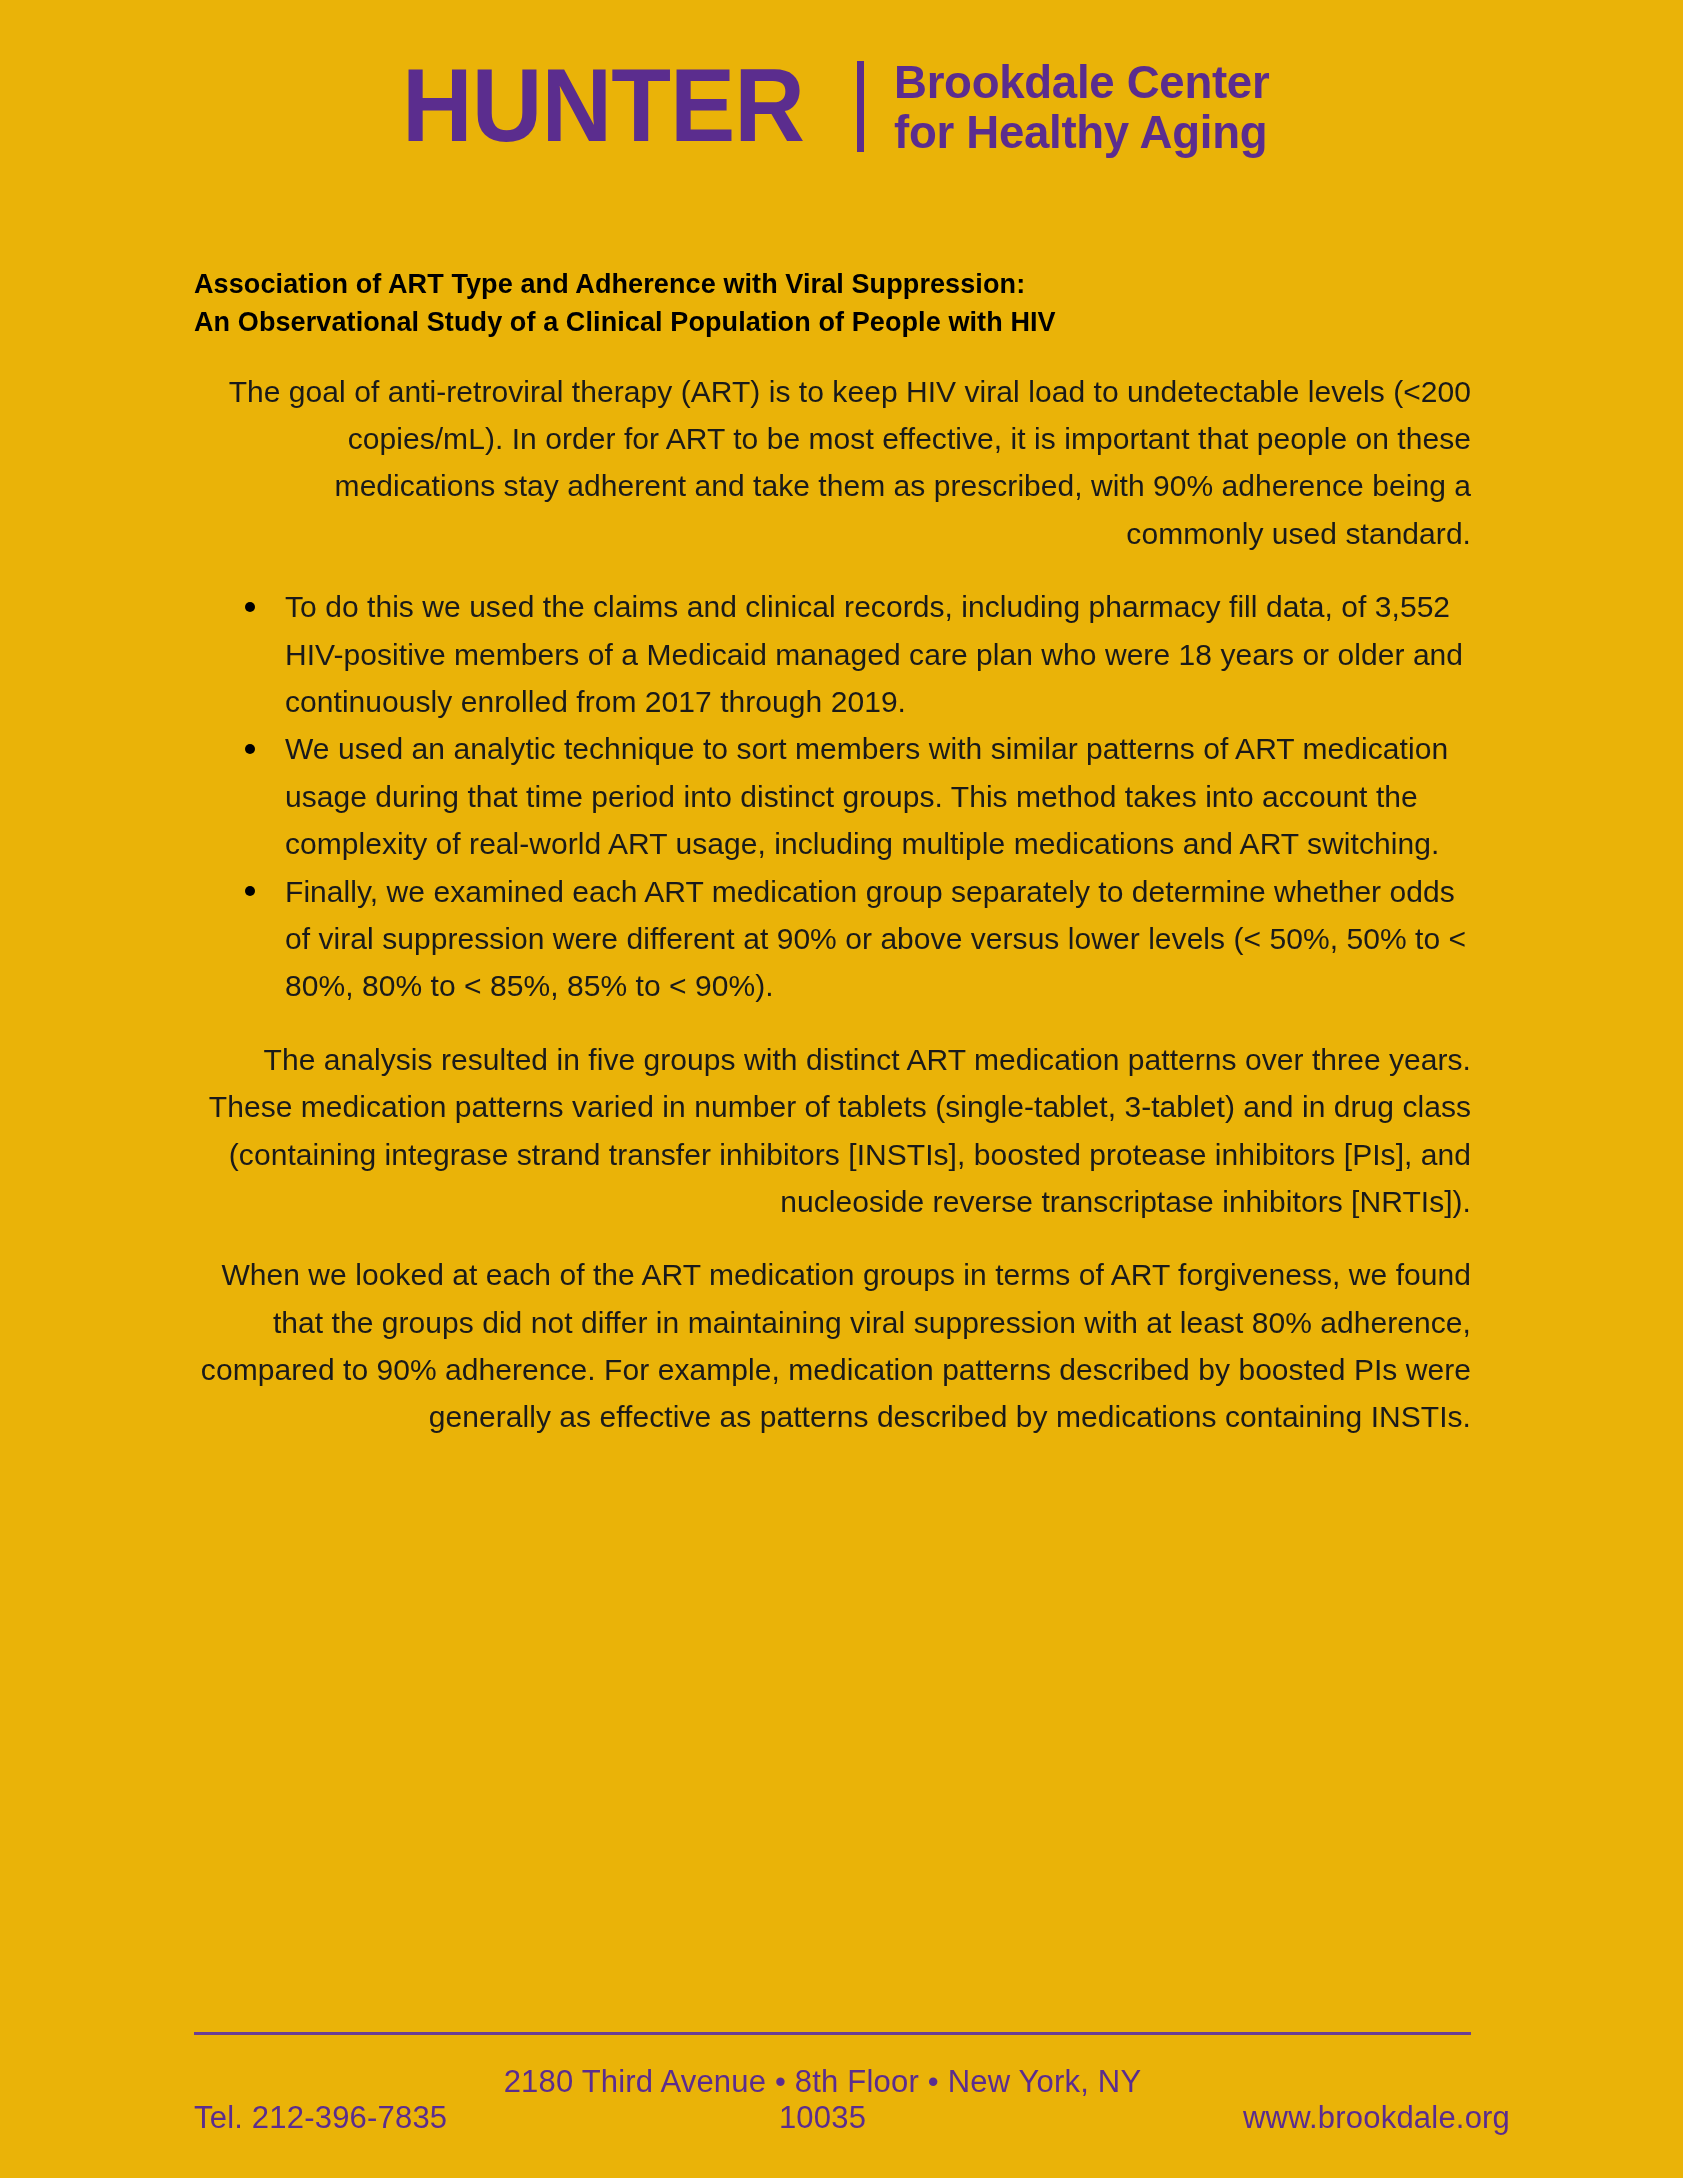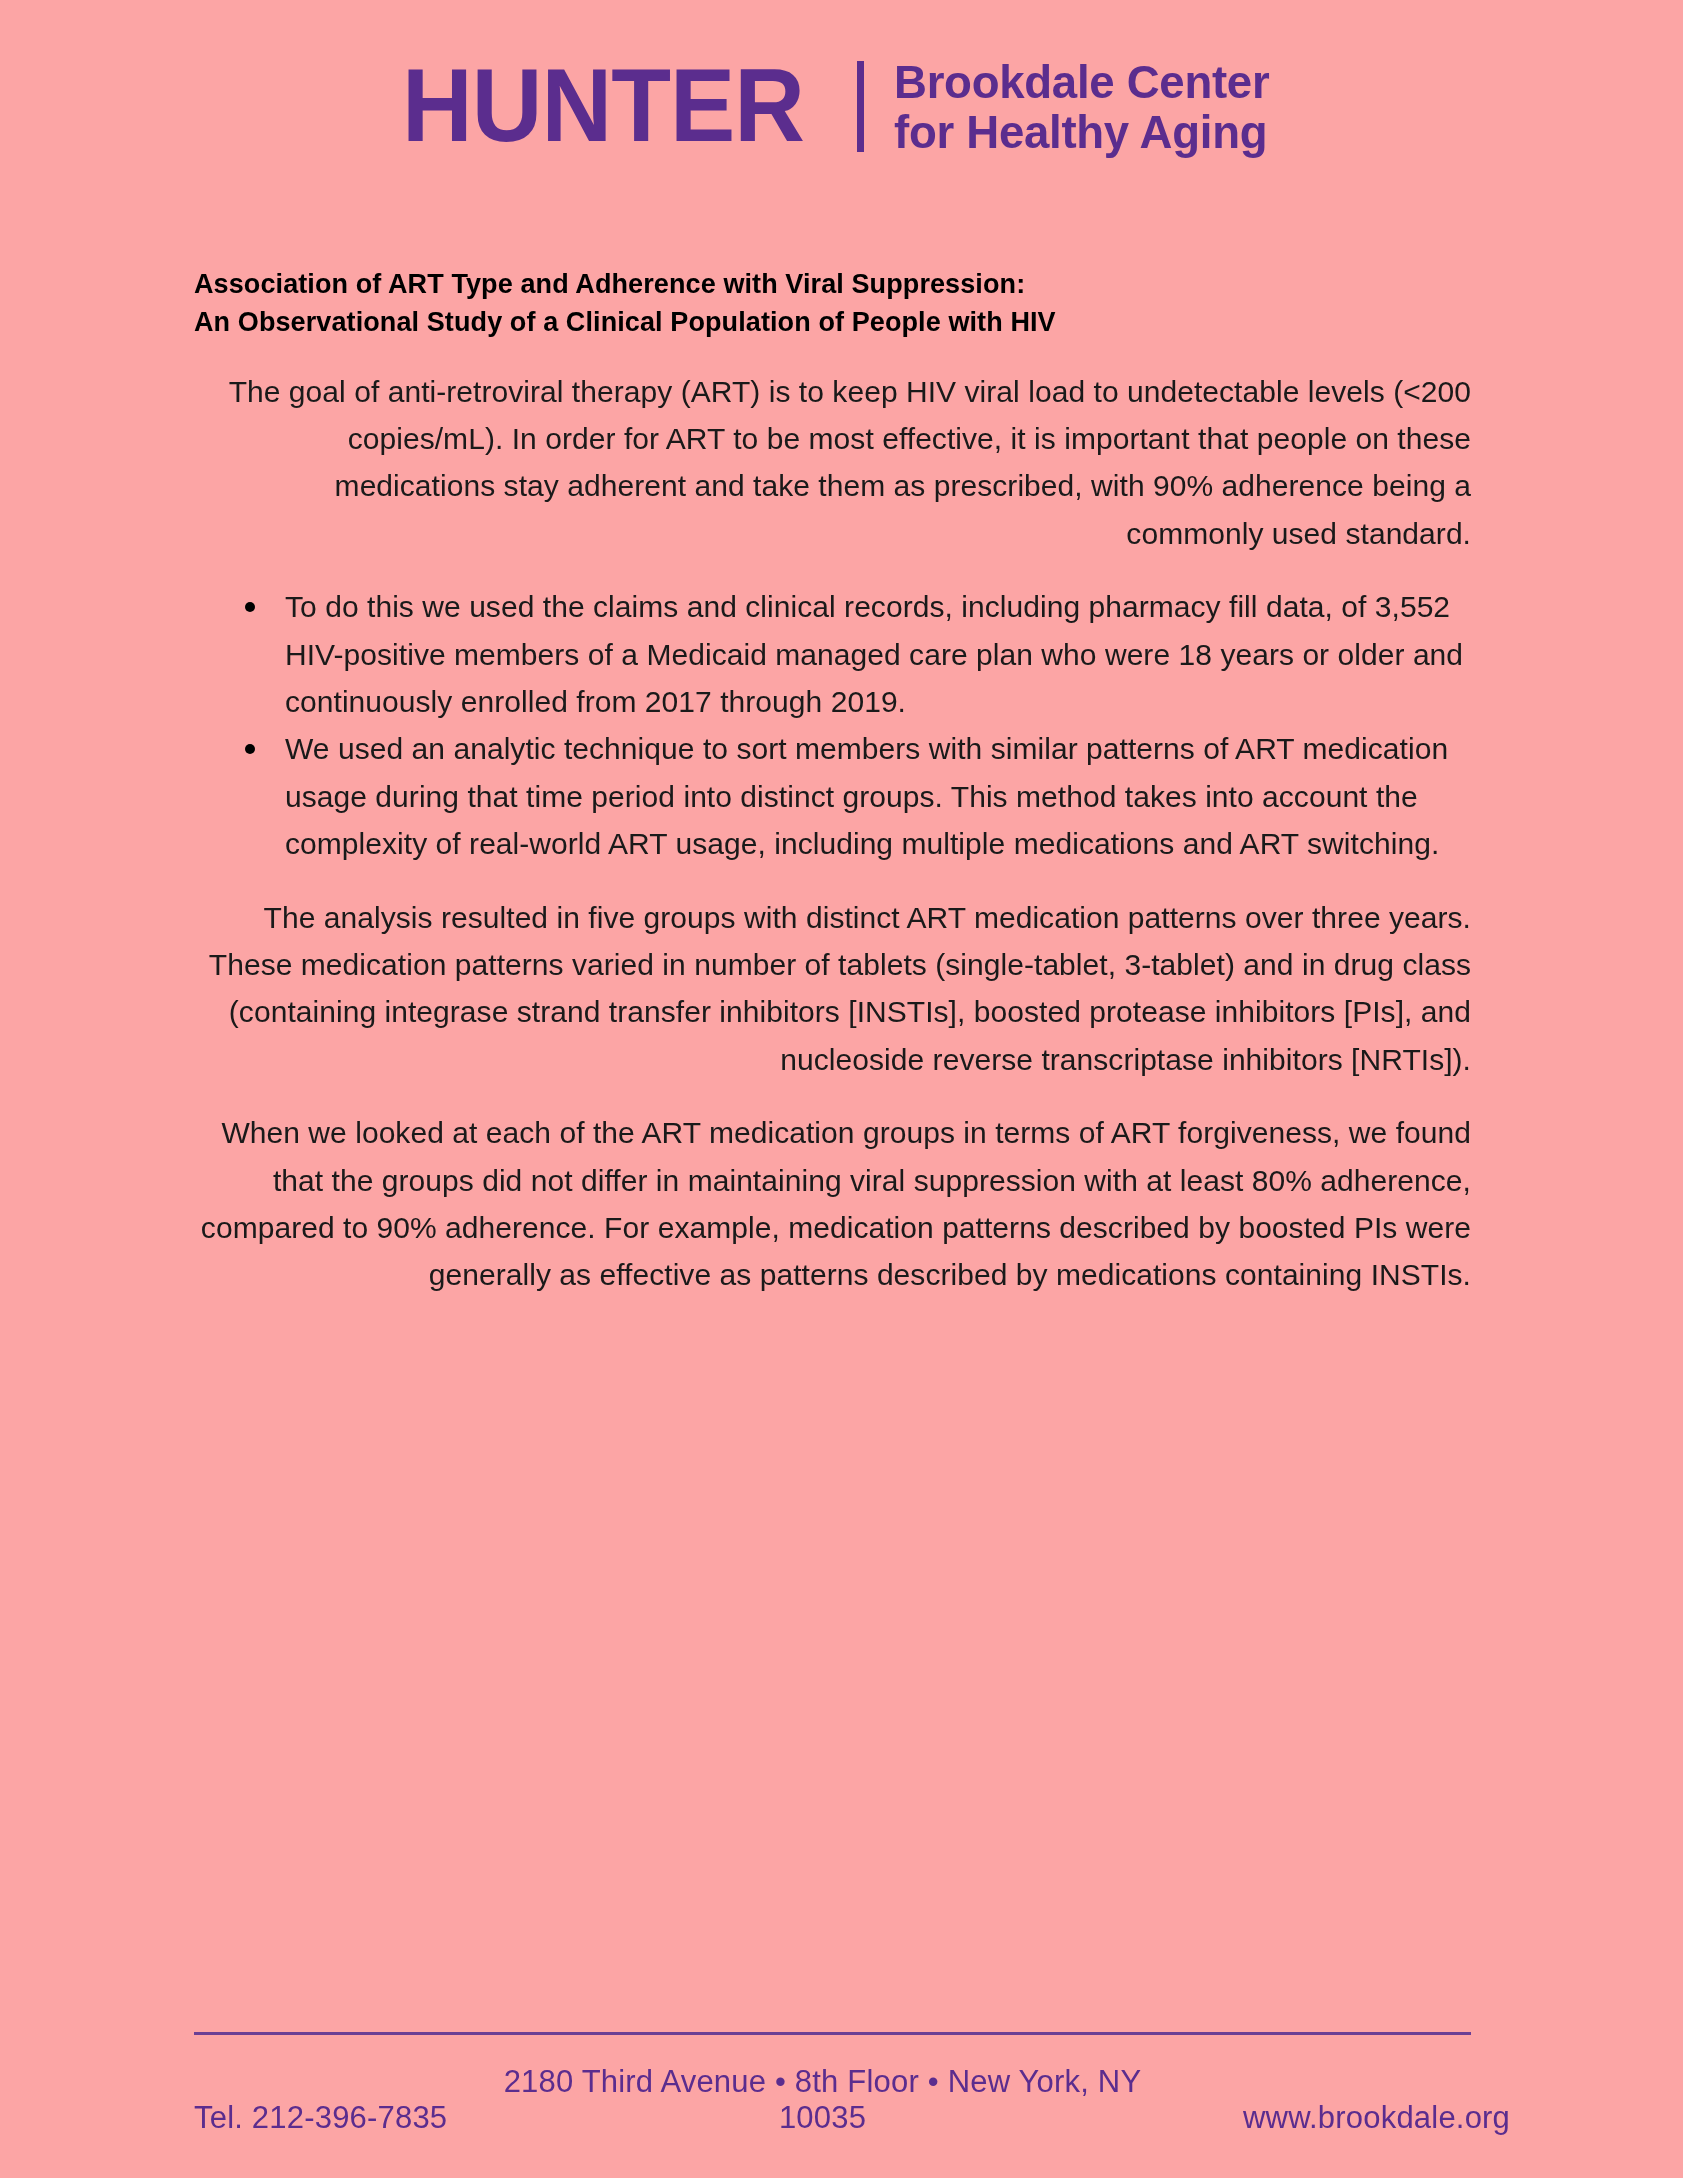--- a/index.html
+++ b/index.html
@@ -7,21 +7,21 @@
     padding: 0;
     background: #ffffff;
   }
   body {
     font-family: "Liberation Sans", sans-serif;
   }
   .page {
     position: relative;
     width: 1683px;
     height: 2178px;
-    background: #fca5a5;
+    background: #eab308;
     box-sizing: border-box;
     overflow: hidden;
   }
 
   
   .logo-block {
     position: absolute;
     left: 0;
     right: 0;
     top: 57px;
@@ -171,20 +171,24 @@
 
     <ul class="bullets">
       <li>
         <span class="dot"></span>
         <span>To do this we used the claims and clinical records, including pharmacy fill data, of 3,552 HIV-positive members of a Medicaid managed care plan who were 18 years or older and continuously enrolled from 2017 through 2019.</span>
       </li>
       <li>
         <span class="dot"></span>
         <span>We used an analytic technique to sort members with similar patterns of ART medication usage during that time period into distinct groups. This method takes into account the complexity of real-world ART usage, including multiple medications and ART switching.</span>
       </li>
+      <li>
+        <span class="dot"></span>
+        <span>Finally, we examined each ART medication group separately to determine whether odds of viral suppression were different at 90% or above versus lower levels (&lt; 50%, 50% to &lt; 80%, 80% to &lt; 85%, 85% to &lt; 90%).</span>
+      </li>
     </ul>
 
     <p class="para">The analysis resulted in five groups with distinct ART medication patterns over three years. These medication patterns varied in number of tablets (single-tablet, 3-tablet) and in drug class (containing integrase strand transfer inhibitors [INSTIs], boosted protease inhibitors [PIs], and nucleoside reverse transcriptase inhibitors [NRTIs]).</p>
     <p class="para">When we looked at each of the ART medication groups in terms of ART forgiveness, we found that the groups did not differ in maintaining viral suppression with at least 80% adherence, compared to 90% adherence. For example, medication patterns described by boosted PIs were generally as effective as patterns described by medications containing INSTIs.</p>
 
   </div>
 
   <div class="footer-rule"></div>
   <div class="footer">
     <div class="f-tel">Tel. 212-396-7835</div>

